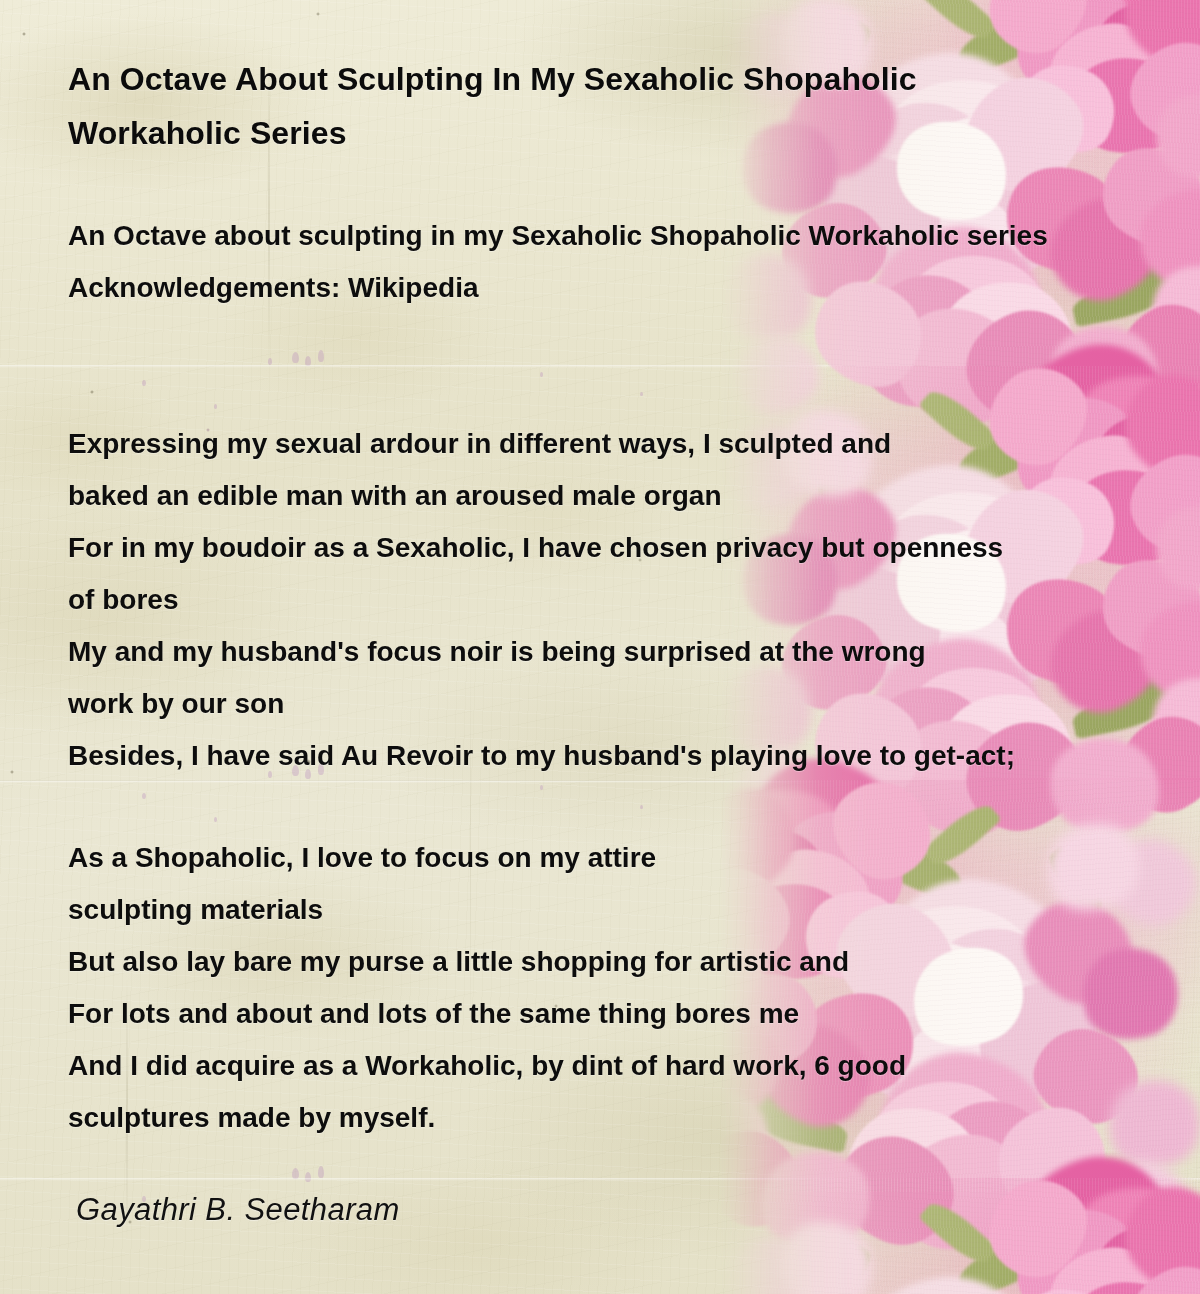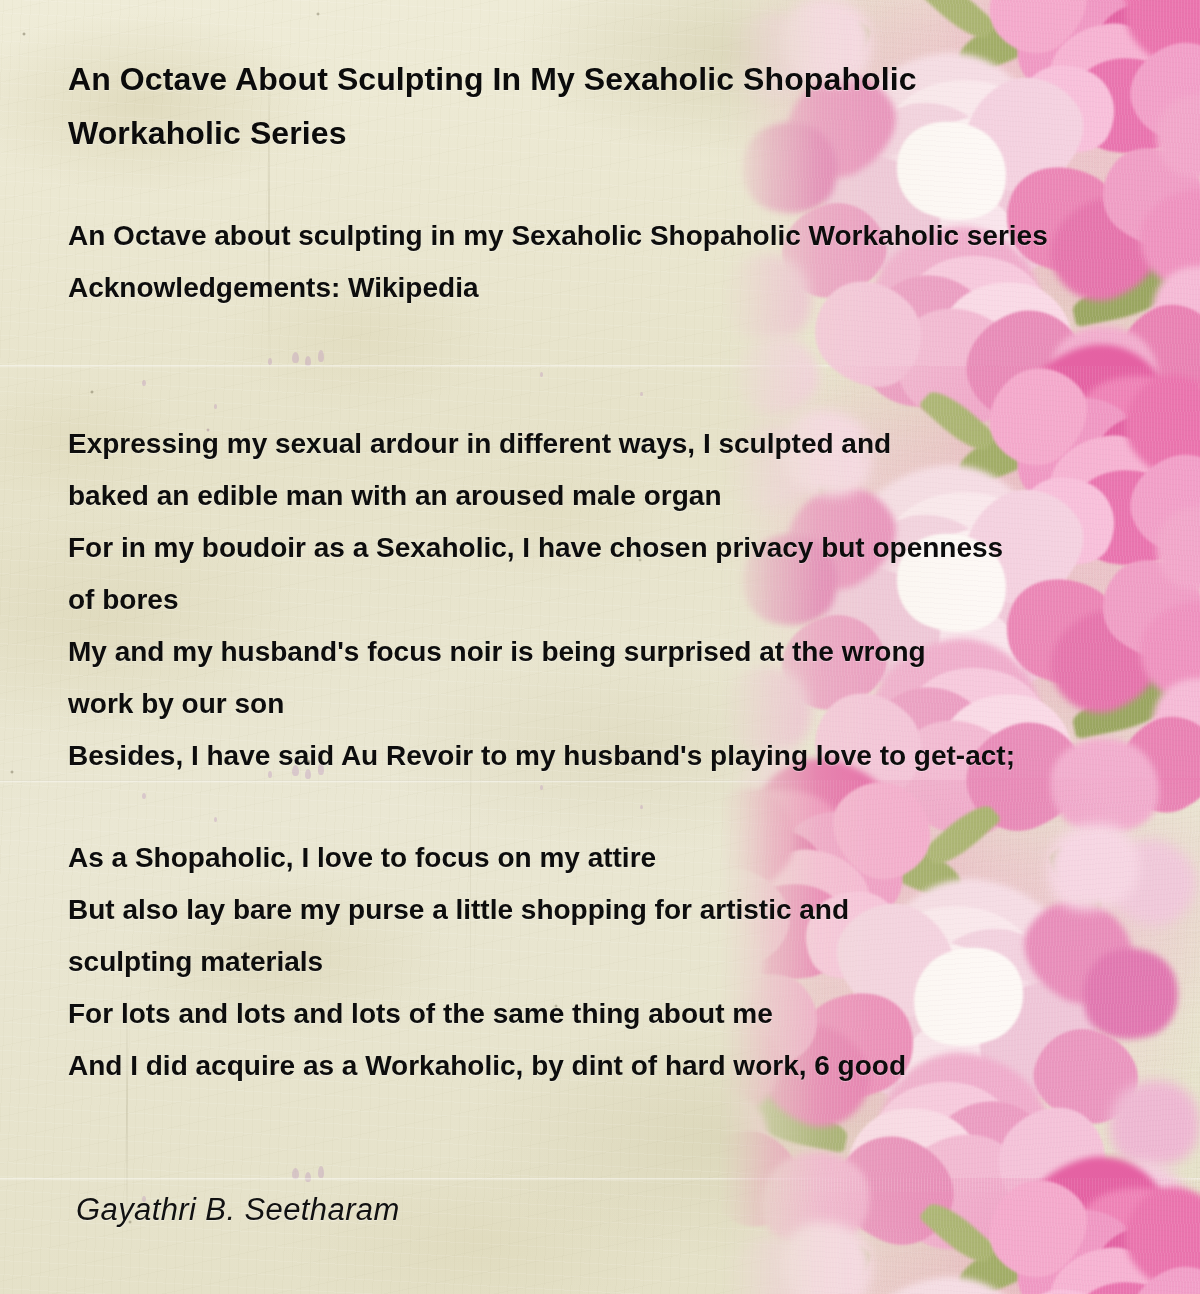--- a/index.html
+++ b/index.html
@@ -514,22 +514,23 @@
         <div class="poem-line">baked an edible man with an aroused male organ</div>
         <div class="poem-line">For in my boudoir as a Sexaholic, I have chosen privacy but openness</div>
         <div class="poem-line">of bores</div>
         <div class="poem-line">My and my husband's focus noir is being surprised at the wrong</div>
         <div class="poem-line">work by our son</div>
         <div class="poem-line">Besides, I have said Au Revoir to my husband's playing love to get-act;</div>
       </div>
 
     <div class="stanza-two" id="stanza-two">
         <div class="poem-line">As a Shopaholic, I love to focus on my attire</div>
+        <div class="poem-line">sculpting materials</div>
         <div class="poem-line">But also lay bare my purse a little shopping for artistic and</div>
-        <div class="poem-line">sculpting materials</div>
-        <div class="poem-line">For lots and lots and lots of the same thing about me</div>
+        <div class="poem-line">For lots and about and lots of the same thing bores me</div>
         <div class="poem-line">And I did acquire as a Workaholic, by dint of hard work, 6 good</div>
+        <div class="poem-line">sculptures made by myself.</div>
       </div>
 
     <div class="signature">Gayathri B. Seetharam</div>
   </div>
 
 </div>
 
 </body></html>

